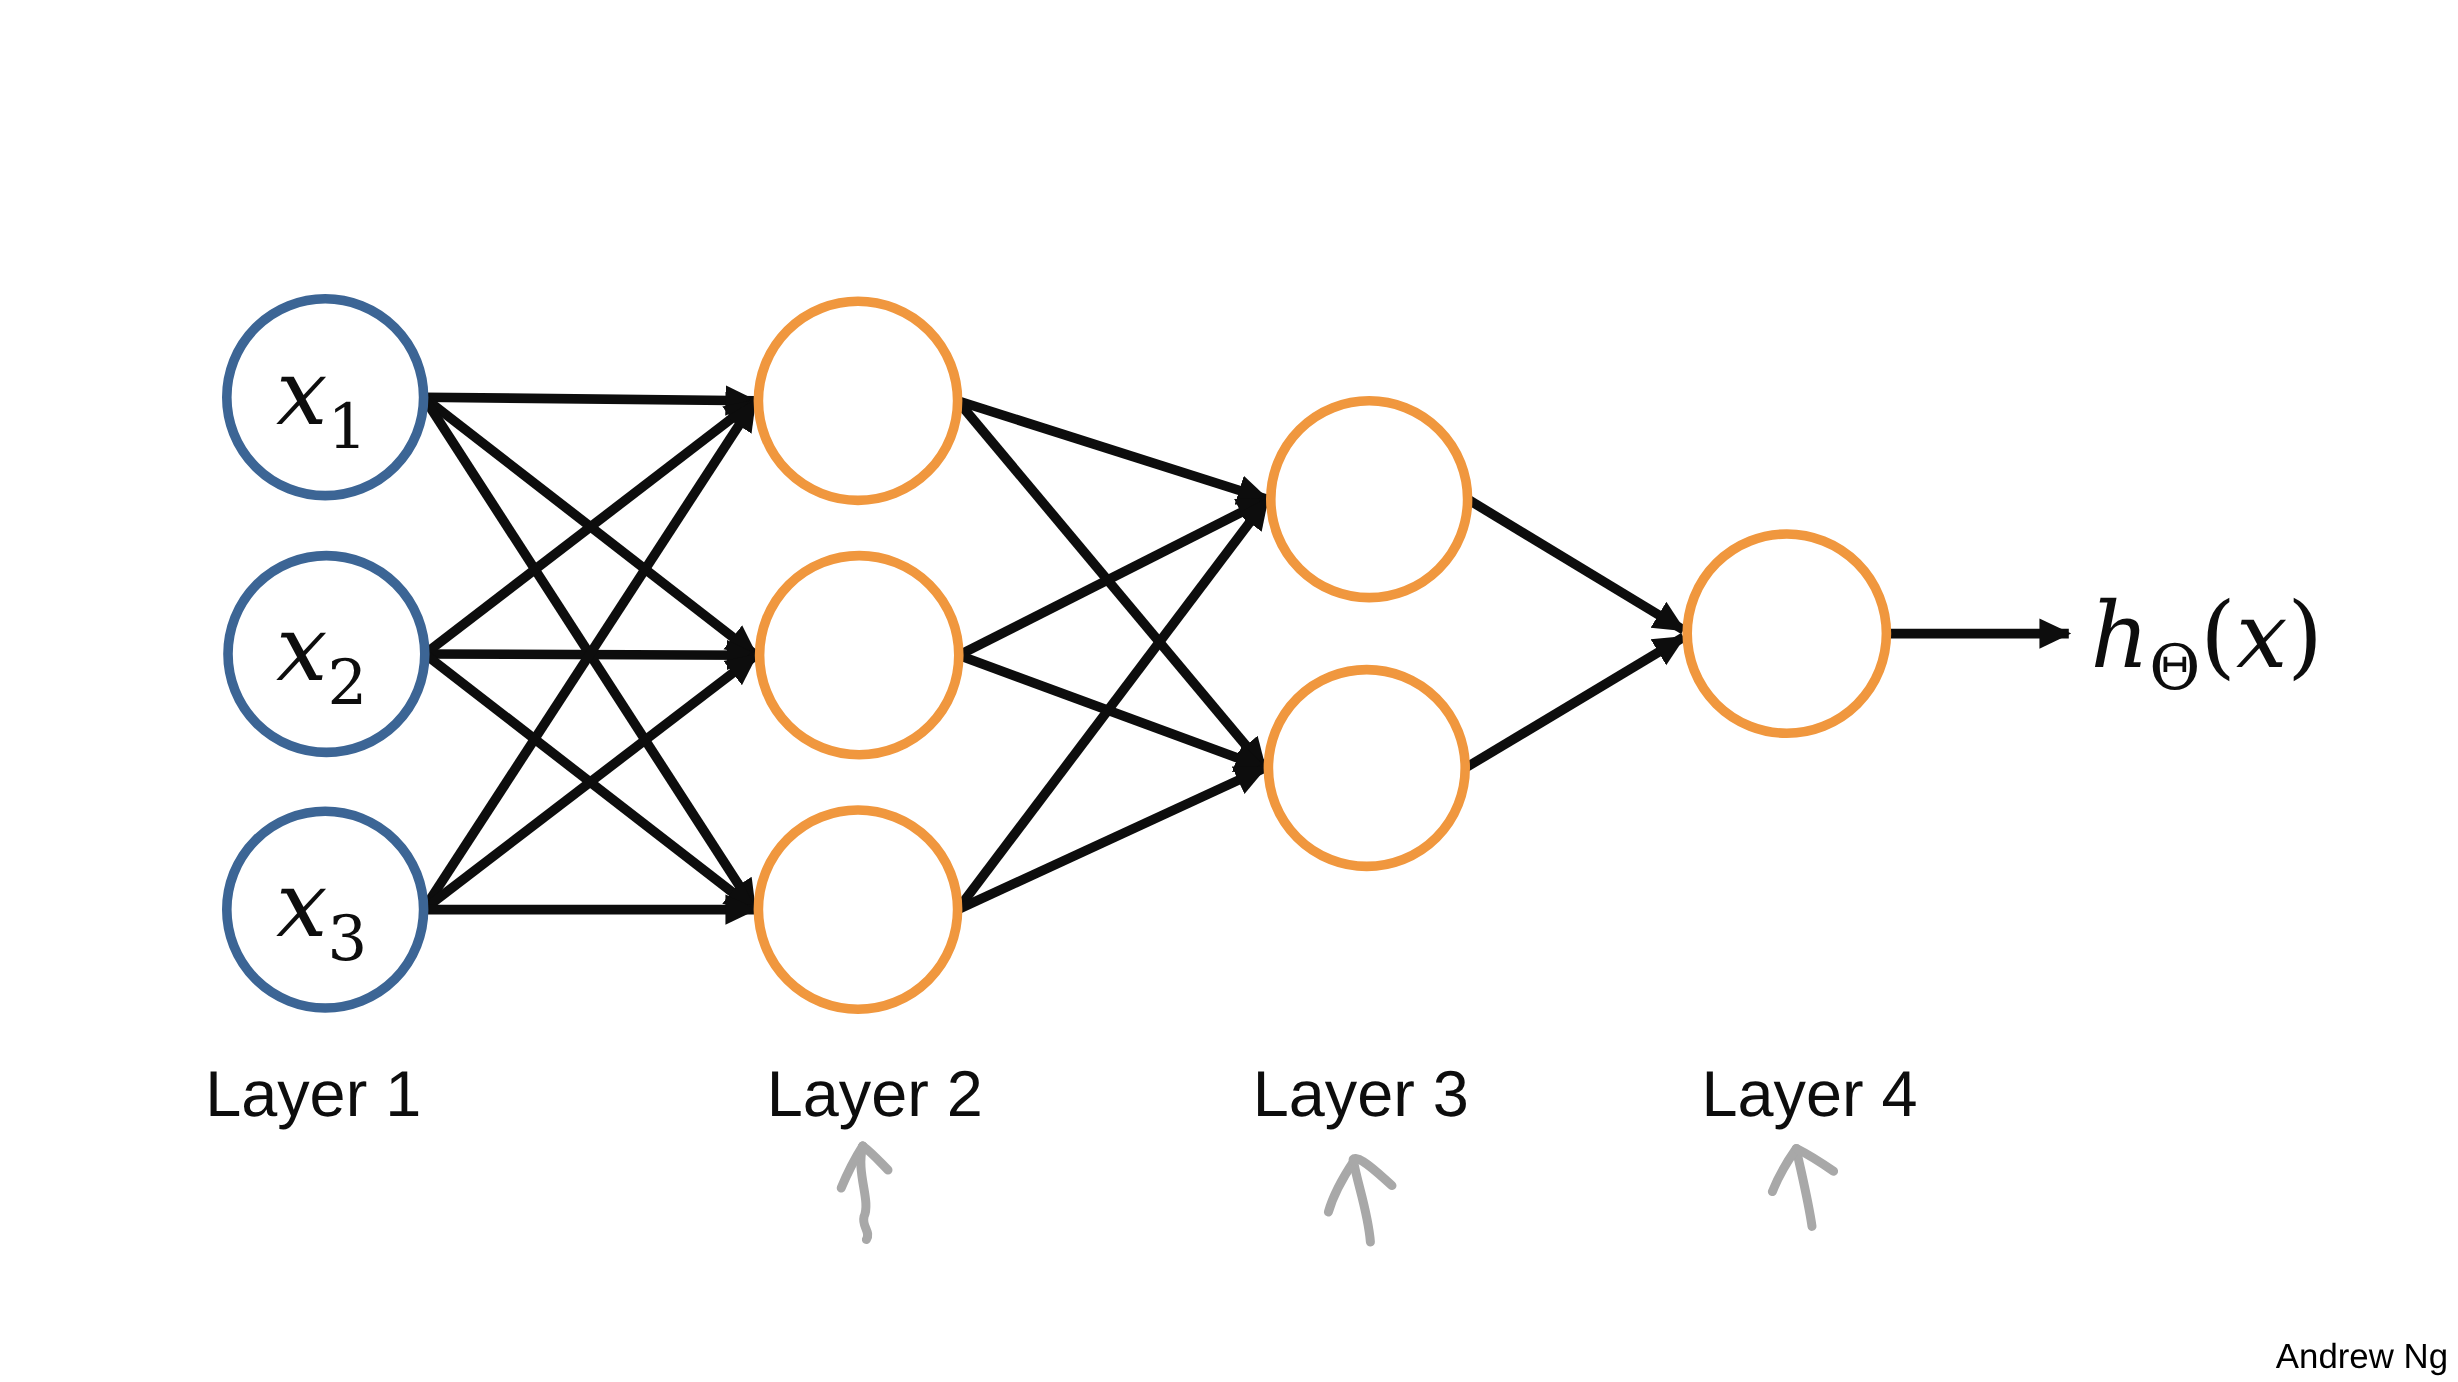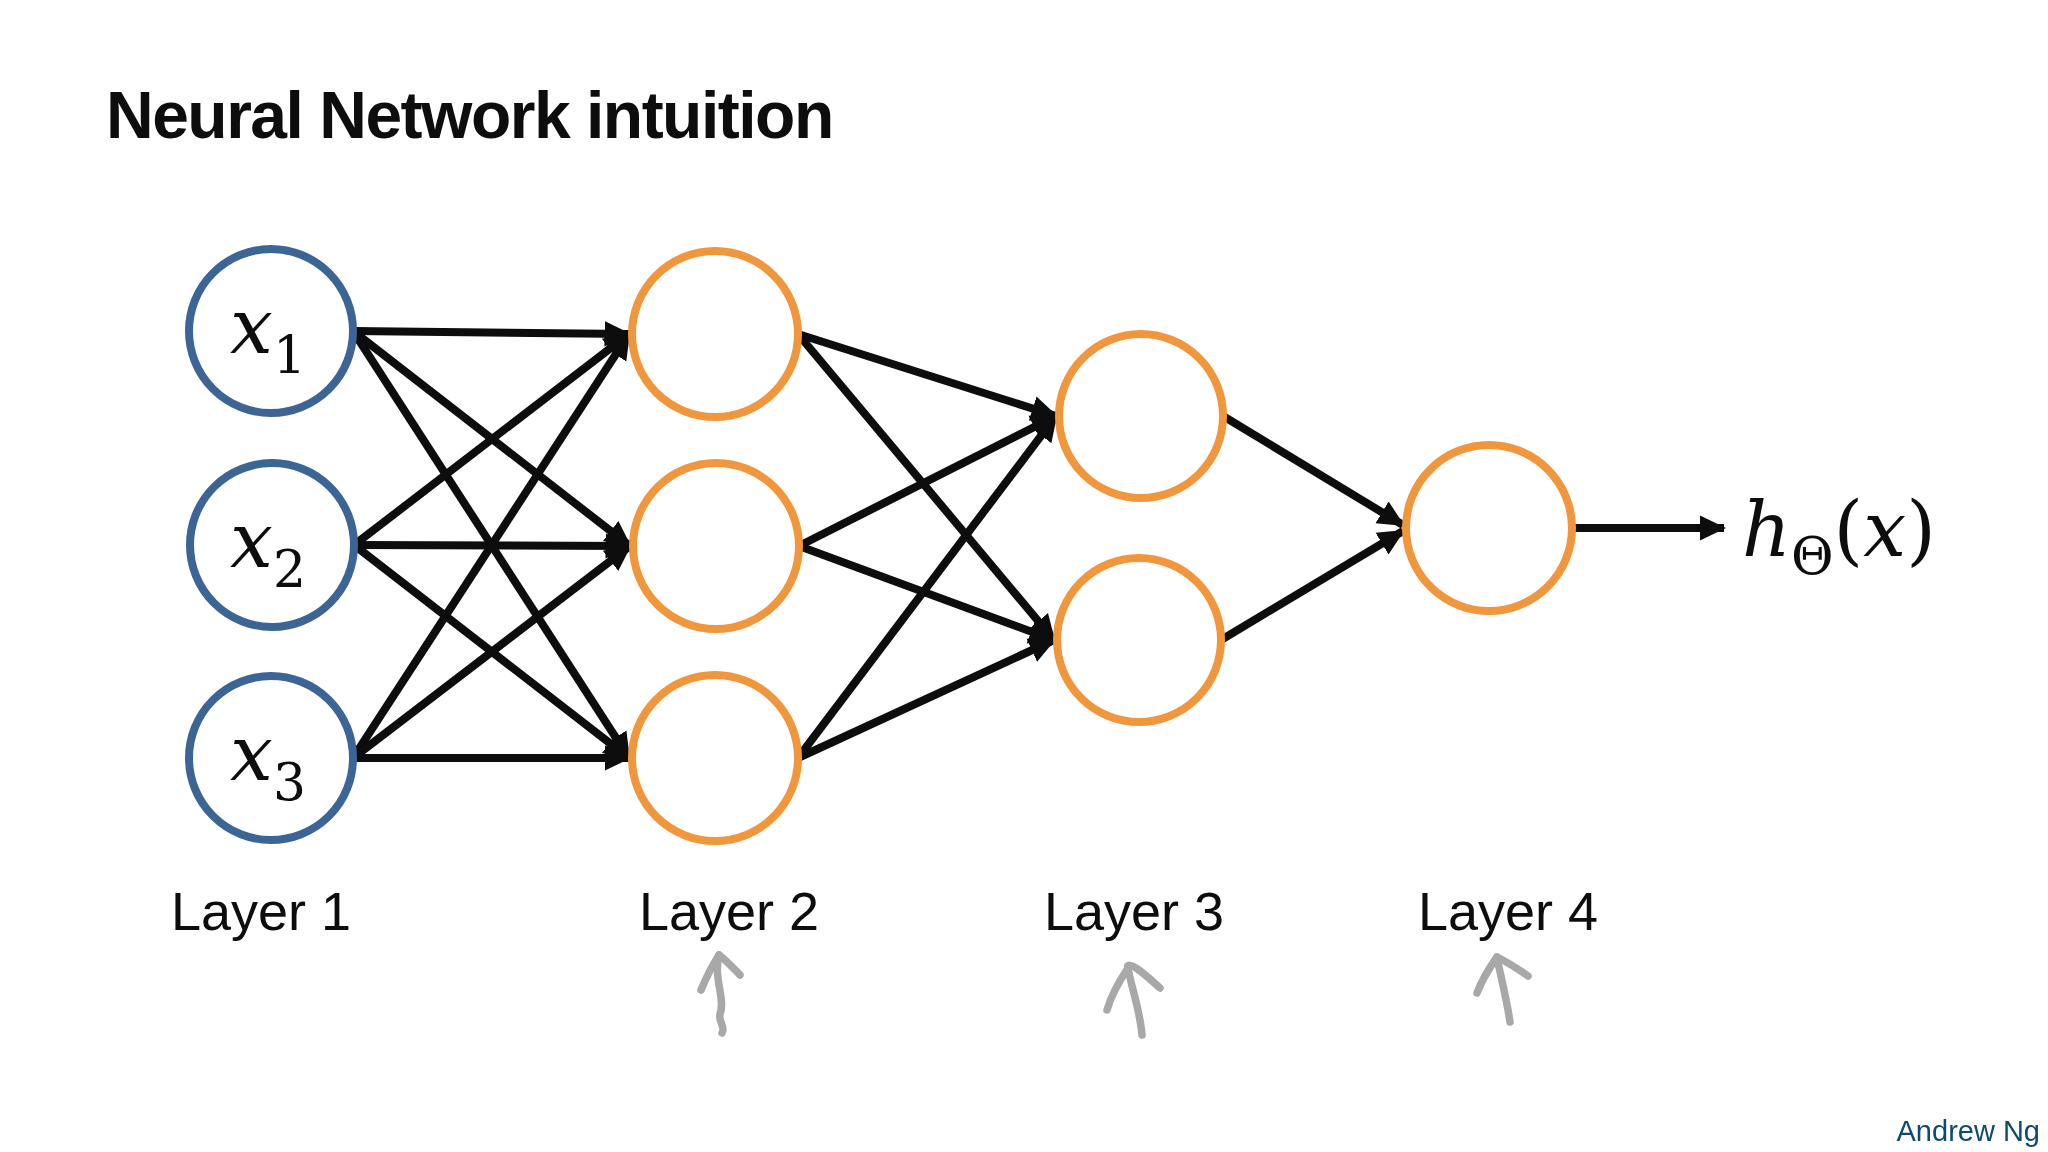--- a/index.html
+++ b/index.html
@@ -20,21 +20,21 @@
     font-weight: 700;
     letter-spacing: -1.5px;
     color: #0d0d0d;
     font-family: "Liberation Sans", sans-serif;
   }
   .credit {
     position: absolute;
     right: 8px;
     bottom: 4px;
     font-size: 29px;
-    color: #0c4a6e;
+    color: #000000;
     font-family: "Liberation Sans", sans-serif;
   }
   svg.diagram { position: absolute; left: 0; top: 0; }
 
   .edge {
     stroke: #0d0d0d;
     stroke-width: 8;
     fill: none;
   }
   .node-input {
@@ -65,21 +65,20 @@
     stroke-linecap: round;
     stroke-linejoin: round;
     fill: none;
   }
 </style>
 </head>
 <body>
 
 <div class="slide">
 
-  <div class="slide-title">Neural Network intuition</div>
 
   <svg class="diagram" width="2048" height="1152" viewBox="0 0 2048 1152">
     <defs>
       <marker id="ah" viewBox="0 0 10 10" refX="8.5" refY="5" markerWidth="3.6" markerHeight="3.6" orient="auto" markerUnits="strokeWidth">
         <path d="M0,0.6 L9.2,5 L0,9.4 Z" fill="#0d0d0d"></path>
       </marker>
     </defs>
 
     <g>
       <line class="edge" x1="353" y1="331" x2="629" y2="334" marker-end="url(#ah)"></line>

